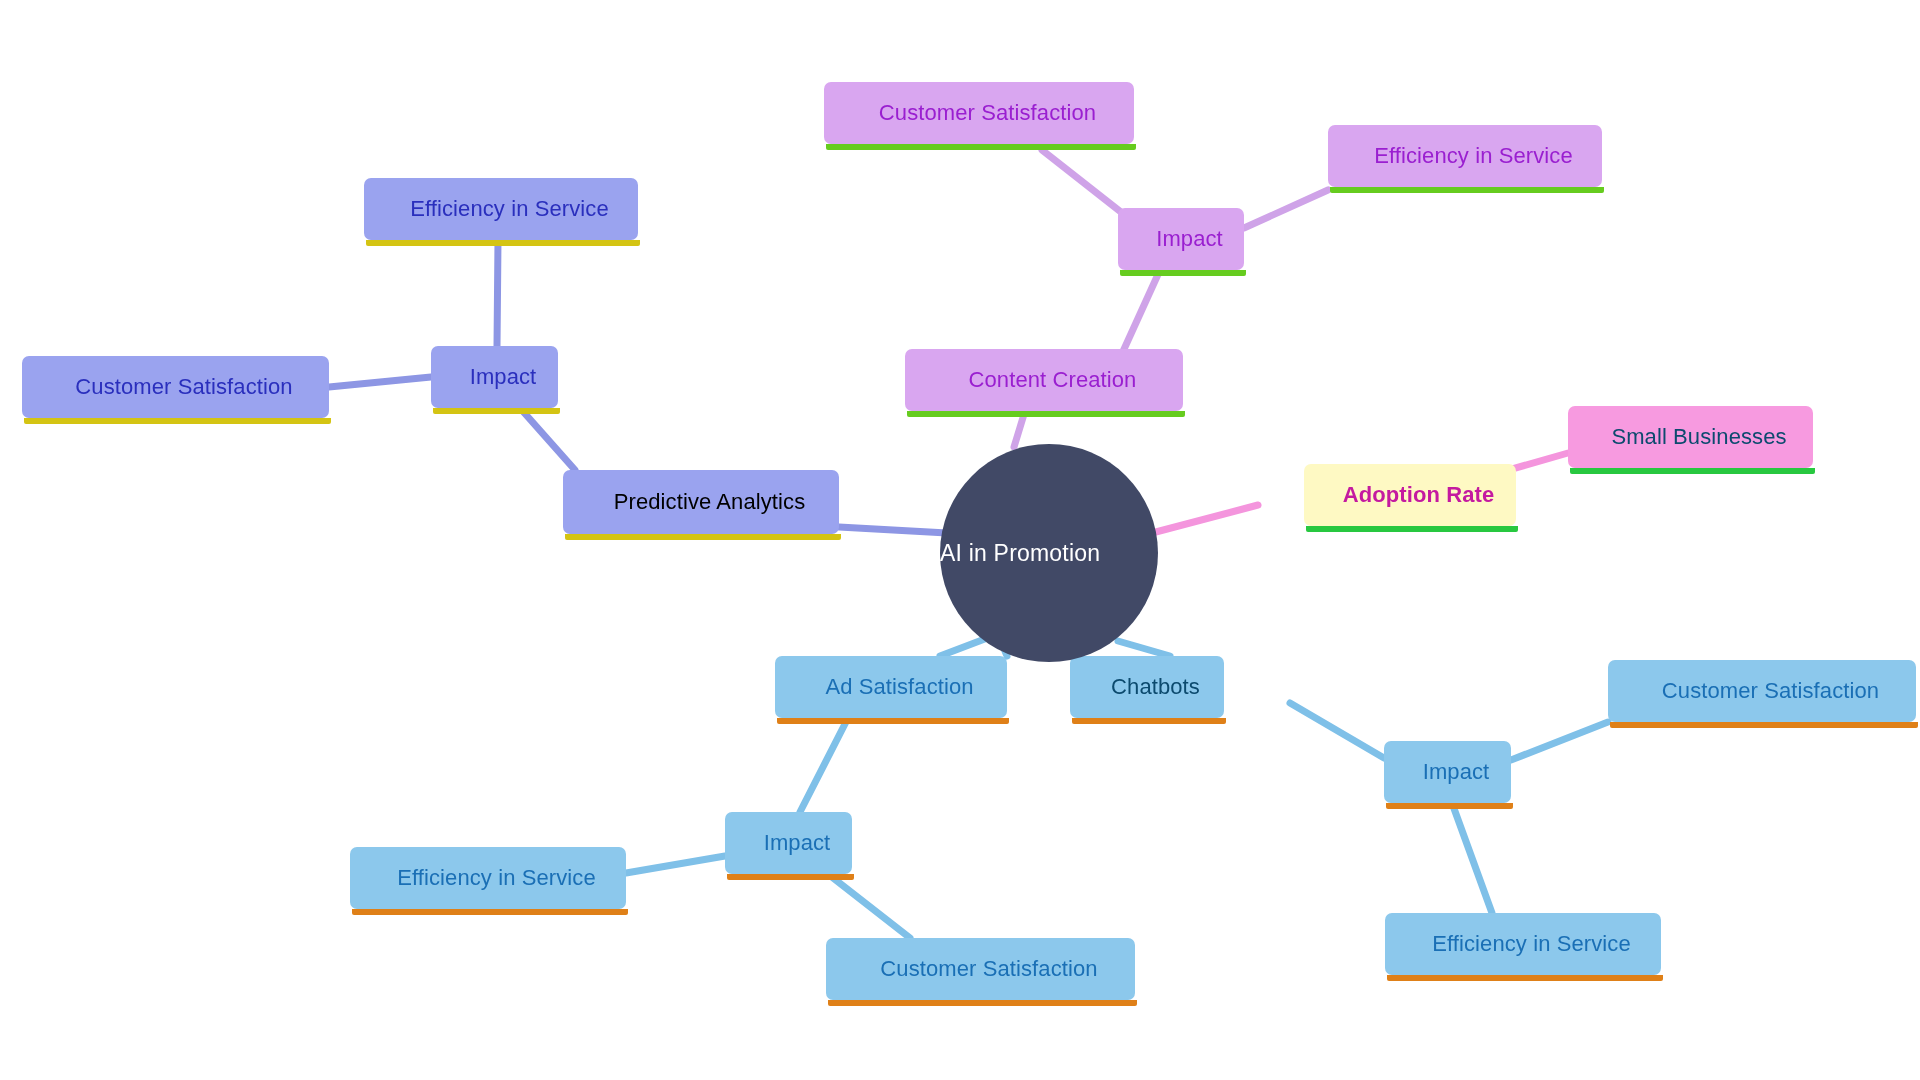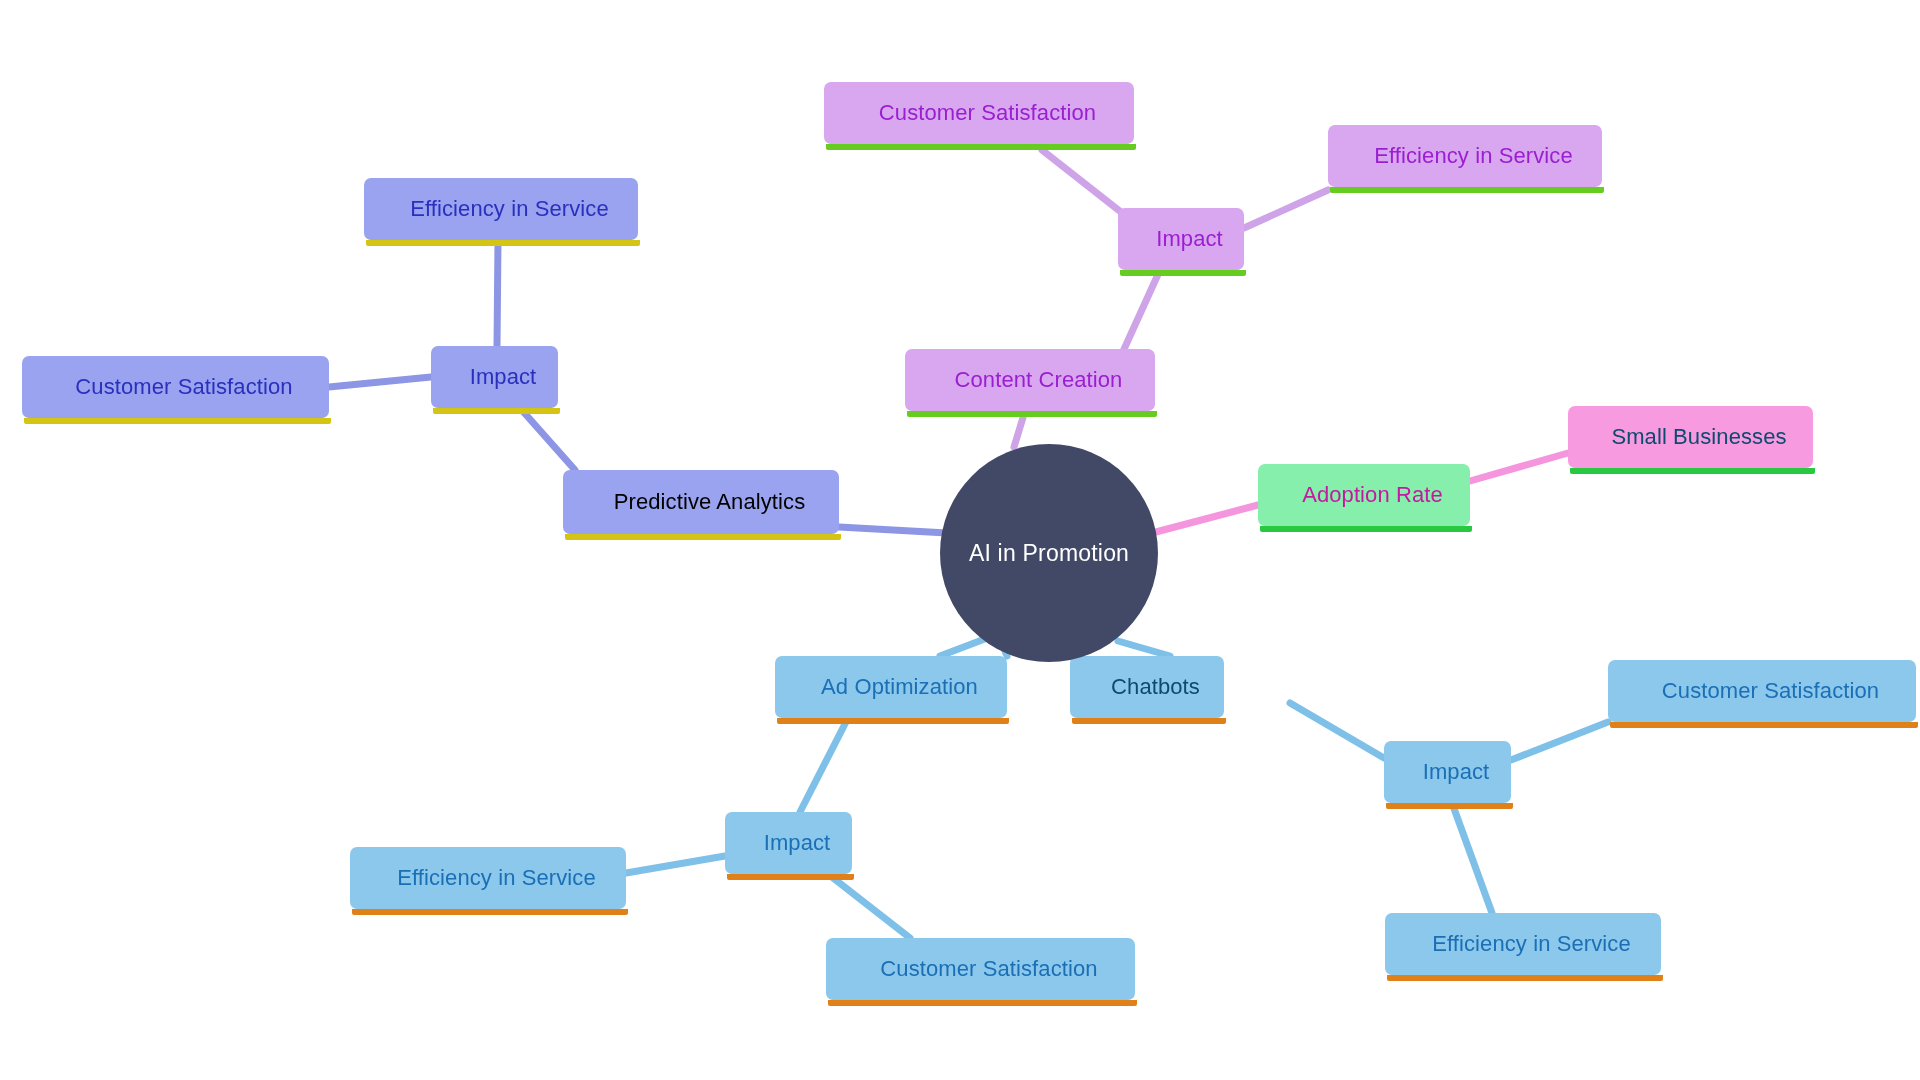--- a/index.html
+++ b/index.html
@@ -56,21 +56,20 @@
     height: 6px;
     border-radius: 0 0 2px 2px;
     z-index: 1;
   }
 
   .root-node {
     position: absolute;
     border-radius: 50%;
     display: flex;
     align-items: center;
-    justify-content: center;
     color: #ffffff;
     letter-spacing: 0.2px;
   }
 </style>
 </head>
 <body>
 
 <div id="canvas">
   <svg id="edge-layer" viewBox="0 0 1920 1080">
       <line x1="947" y1="533" x2="839" y2="527" stroke="#8d96e4" stroke-width="7" stroke-linecap="round"></line>
@@ -103,47 +102,47 @@
         <span class="label">Impact</span>
       </div>
       <div class="node" style="left: 364px; top: 178px; width: 274px; height: 62px; background: rgb(154, 163, 239); color: rgb(42, 47, 189); font-size: 22px;">
         <div class="accent" style="background: rgb(212, 196, 19);"></div>
         <span class="label">Efficiency in Service</span>
       </div>
       <div class="node" style="left: 22px; top: 356px; width: 307px; height: 62px; background: rgb(154, 163, 239); color: rgb(42, 47, 189); font-size: 22px;">
         <div class="accent" style="background: rgb(212, 196, 19);"></div>
         <span class="label">Customer Satisfaction</span>
       </div>
-      <div class="node" style="left: 905px; top: 349px; width: 250px; height: 62px; background: rgb(217, 166, 240); color: rgb(154, 31, 208); font-size: 22px;">
+      <div class="node" style="left: 905px; top: 349px; width: 278px; height: 62px; background: rgb(217, 166, 240); color: rgb(154, 31, 208); font-size: 22px;">
         <div class="accent" style="background: rgb(102, 204, 31);"></div>
         <span class="label">Content Creation</span>
       </div>
       <div class="node" style="left: 1118px; top: 208px; width: 126px; height: 62px; background: rgb(217, 166, 240); color: rgb(154, 31, 208); font-size: 22px;">
         <div class="accent" style="background: rgb(102, 204, 31);"></div>
         <span class="label">Impact</span>
       </div>
       <div class="node" style="left: 824px; top: 82px; width: 310px; height: 62px; background: rgb(217, 166, 240); color: rgb(154, 31, 208); font-size: 22px;">
         <div class="accent" style="background: rgb(102, 204, 31);"></div>
         <span class="label">Customer Satisfaction</span>
       </div>
       <div class="node" style="left: 1328px; top: 125px; width: 274px; height: 62px; background: rgb(217, 166, 240); color: rgb(154, 31, 208); font-size: 22px;">
         <div class="accent" style="background: rgb(102, 204, 31);"></div>
         <span class="label">Efficiency in Service</span>
       </div>
-      <div class="node" style="left: 1258px; top: 464px; width: 212px; height: 62px; background: #86efac; color: rgb(196, 26, 160); font-size: 22px;">
+      <div class="node" style="left: 1304px; top: 464px; width: 212px; height: 62px; background: #fef9c3; color: rgb(196, 26, 160); font-size: 22px; font-weight: bold;">
         <div class="accent" style="background: rgb(40, 200, 64);"></div>
         <span class="label">Adoption Rate</span>
       </div>
       <div class="node" style="left: 1568px; top: 406px; width: 245px; height: 62px; background: rgb(247, 154, 224); color: #0c4a6e; font-size: 22px;">
         <div class="accent" style="background: rgb(40, 200, 64);"></div>
         <span class="label">Small Businesses</span>
       </div>
       <div class="node" style="left: 775px; top: 656px; width: 232px; height: 62px; background: rgb(140, 200, 236); color: rgb(26, 111, 181); font-size: 22px;">
         <div class="accent" style="background: rgb(223, 128, 24);"></div>
-        <span class="label">Ad Optimization</span>
+        <span class="label">Ad Satisfaction</span>
       </div>
       <div class="node" style="left: 725px; top: 812px; width: 127px; height: 62px; background: rgb(140, 200, 236); color: rgb(26, 111, 181); font-size: 22px;">
         <div class="accent" style="background: rgb(223, 128, 24);"></div>
         <span class="label">Impact</span>
       </div>
       <div class="node" style="left: 350px; top: 847px; width: 276px; height: 62px; background: rgb(140, 200, 236); color: rgb(26, 111, 181); font-size: 22px;">
         <div class="accent" style="background: rgb(223, 128, 24);"></div>
         <span class="label">Efficiency in Service</span>
       </div>
       <div class="node" style="left: 826px; top: 938px; width: 309px; height: 62px; background: rgb(140, 200, 236); color: rgb(26, 111, 181); font-size: 22px;">

